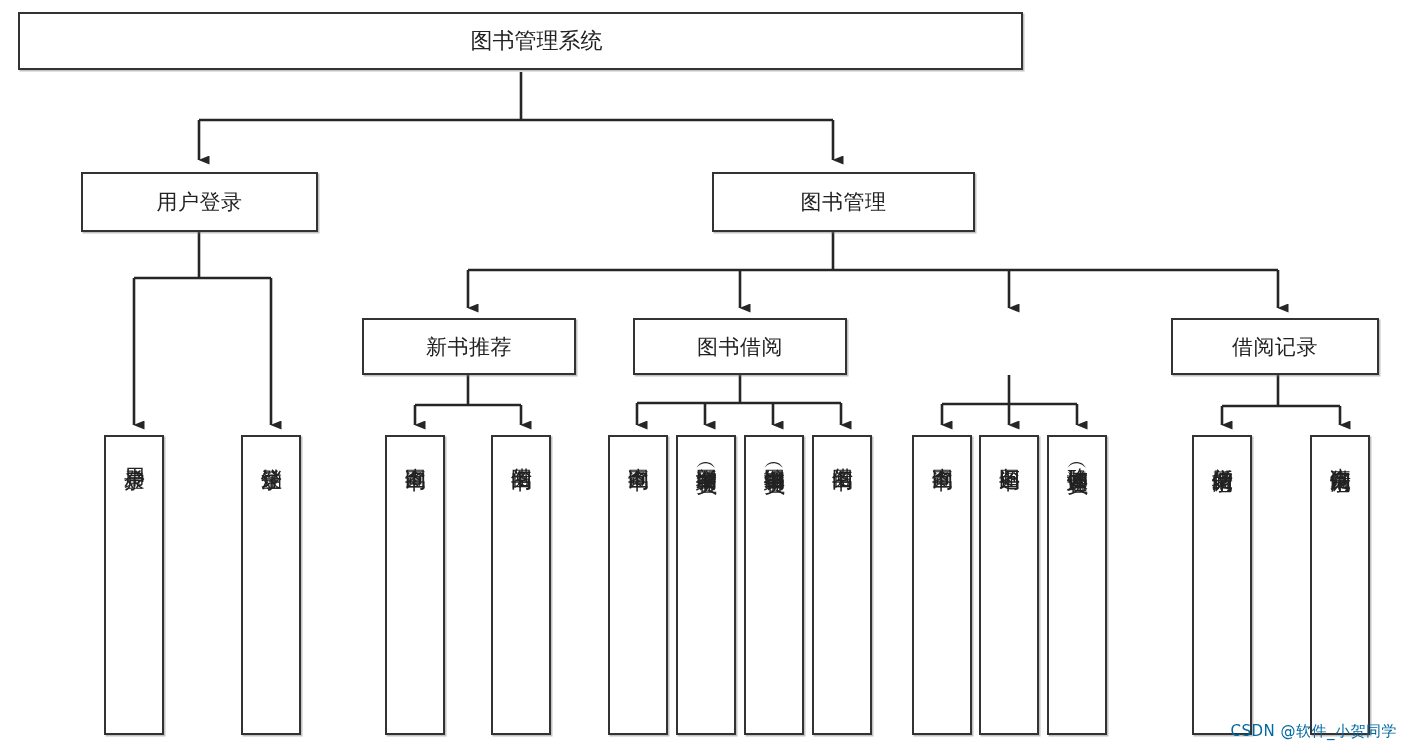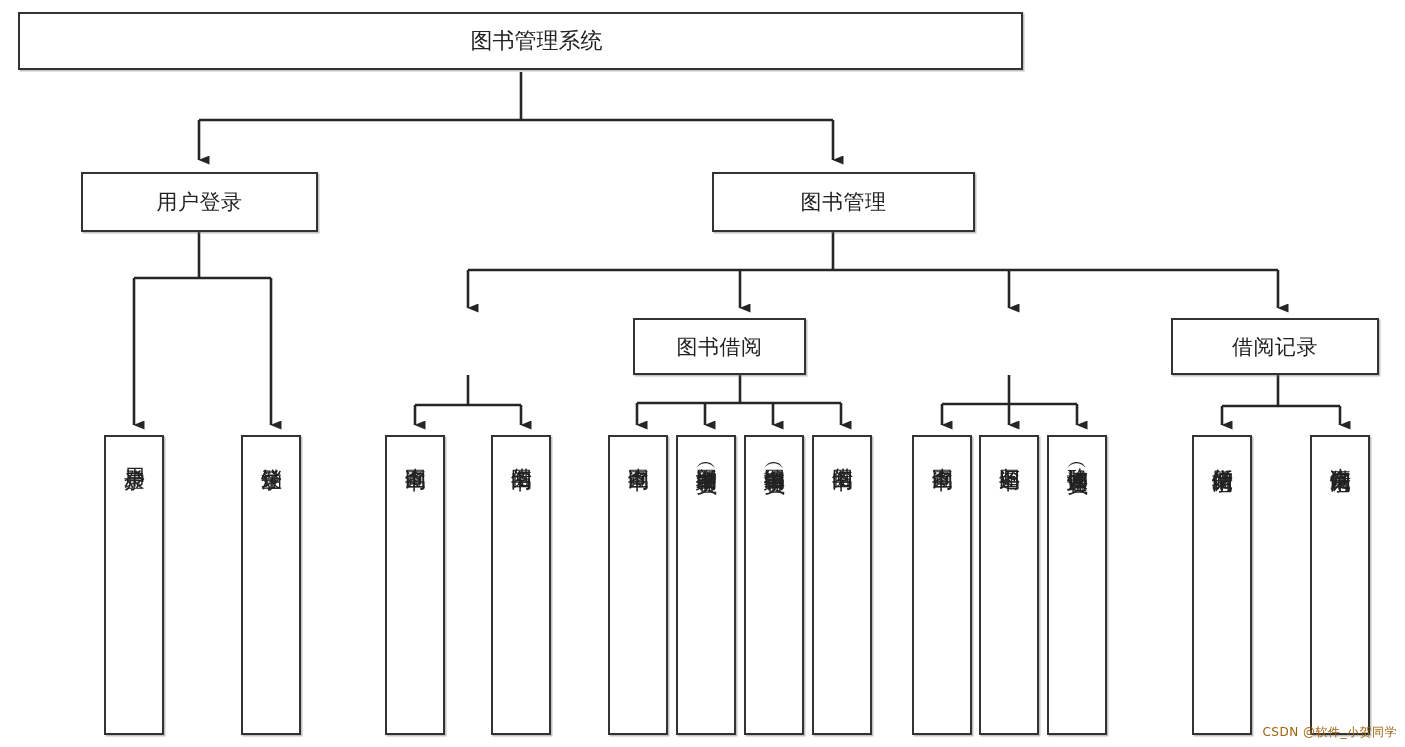--- a/index.html
+++ b/index.html
@@ -54,22 +54,22 @@
     text-orientation: upright;
     font-size: 21px;
     line-height: 1.18;
     letter-spacing: 1px;
     white-space: nowrap;
   }
   .watermark {
     position: absolute;
     right: 8px;
     bottom: 6px;
-    font-size: 12px;
-    color: #a16207;
+    font-size: 15px;
+    color: #0369a1;
     letter-spacing: 0.5px;
     white-space: nowrap;
     text-align: right;
   }
 </style>
 </head>
 <body>
 
 <div id="canvas">
 
@@ -128,21 +128,24 @@
     <span>图书管理系统</span>
   </div>
 
   <div class="node h" style="left:81px; top:172px; width:237px; height:60px;">
     <span>用户登录</span>
   </div>
   <div class="node h" style="left:712px; top:172px; width:263px; height:60px;">
     <span>图书管理</span>
   </div>
 
-  <div class="node h" style="left:633px; top:318px; width:173px; height:57px;">
+  <div class="node h" style="left:362px; top:318px; width:214px; height:57px;">
+    <span>新书推荐</span>
+  </div>
+  <div class="node h" style="left:633px; top:318px; width:214px; height:57px;">
     <span>图书借阅</span>
   </div>
   <div class="node h" style="left:1171px; top:318px; width:208px; height:57px;">
     <span>借阅记录</span>
   </div>
 
   <div class="node leaf" style="left:104px; top:435px; width:60px; height:300px;">
     <span class="vtext">用户登录</span>
   </div>
   <div class="node leaf" style="left:241px; top:435px; width:60px; height:300px;">

